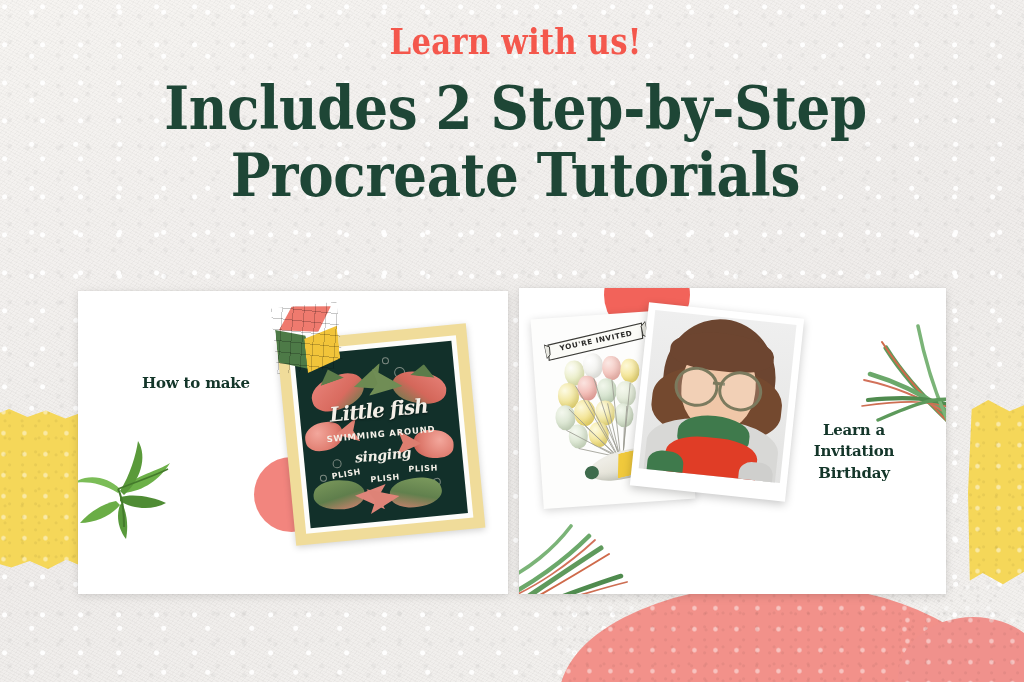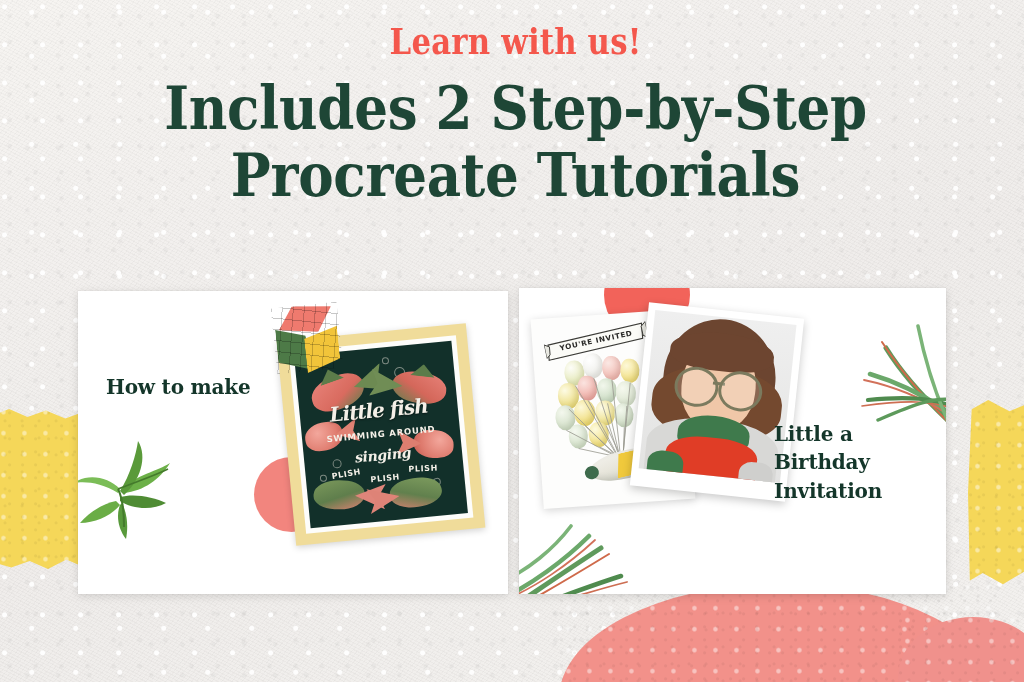--- a/index.html
+++ b/index.html
@@ -69,21 +69,21 @@
   
   .card{
     position:absolute;background:#ffffff;overflow:hidden;
     box-shadow:0 2px 9px rgba(0,0,0,.13),0 0 1px rgba(0,0,0,.10);
   }
   .card-left{left:78px;top:291px;width:430px;height:303px;}
   .card-right{left:519px;top:288px;width:427px;height:306px;}
 
   .card-title{
     position:absolute;font-family:"DejaVu Serif",serif;font-weight:bold;
-    color:#14362a;font-size:20px;line-height:1.42;
+    color:#14362a;font-size:15px;line-height:1.42;text-align:center;
     letter-spacing:-.2px;z-index:9;
   }
   .title-left{left:28px;top:82px;width:180px;}
   .title-right{left:255px;top:132px;width:160px;}
 
   
   .salmon-dot{
     position:absolute;left:176px;top:166px;width:75px;height:75px;border-radius:50%;
     background:#f2857e;z-index:2;
   }
@@ -457,19 +457,19 @@
         <path d="M120 112 C98 96 70 80 36 70" stroke="#6ba86a" stroke-width="4.5"></path>
         <path d="M120 114 C96 98 68 84 30 76" stroke="#d2715a" stroke-width="1.8"></path>
         <path d="M122 104 C100 94 74 92 34 96" stroke="#4f8b4e" stroke-width="4.2"></path>
         <path d="M122 106 C98 96 72 96 28 102" stroke="#cd6e52" stroke-width="1.7"></path>
         <path d="M116 122 C104 96 92 62 84 22" stroke="#7bb478" stroke-width="3.6"></path>
         <path d="M120 96 C98 92 72 104 44 116" stroke="#5d9a5b" stroke-width="3.4"></path>
       </g>
     </svg>
 
     <div class="card-title title-right">
-      <div>Little a</div>
+      <div>Learn a</div>
+      <div>Invitation</div>
       <div>Birthday</div>
-      <div>Invitation</div>
     </div>
   </div>
 
 </div>
 
 </body></html>

